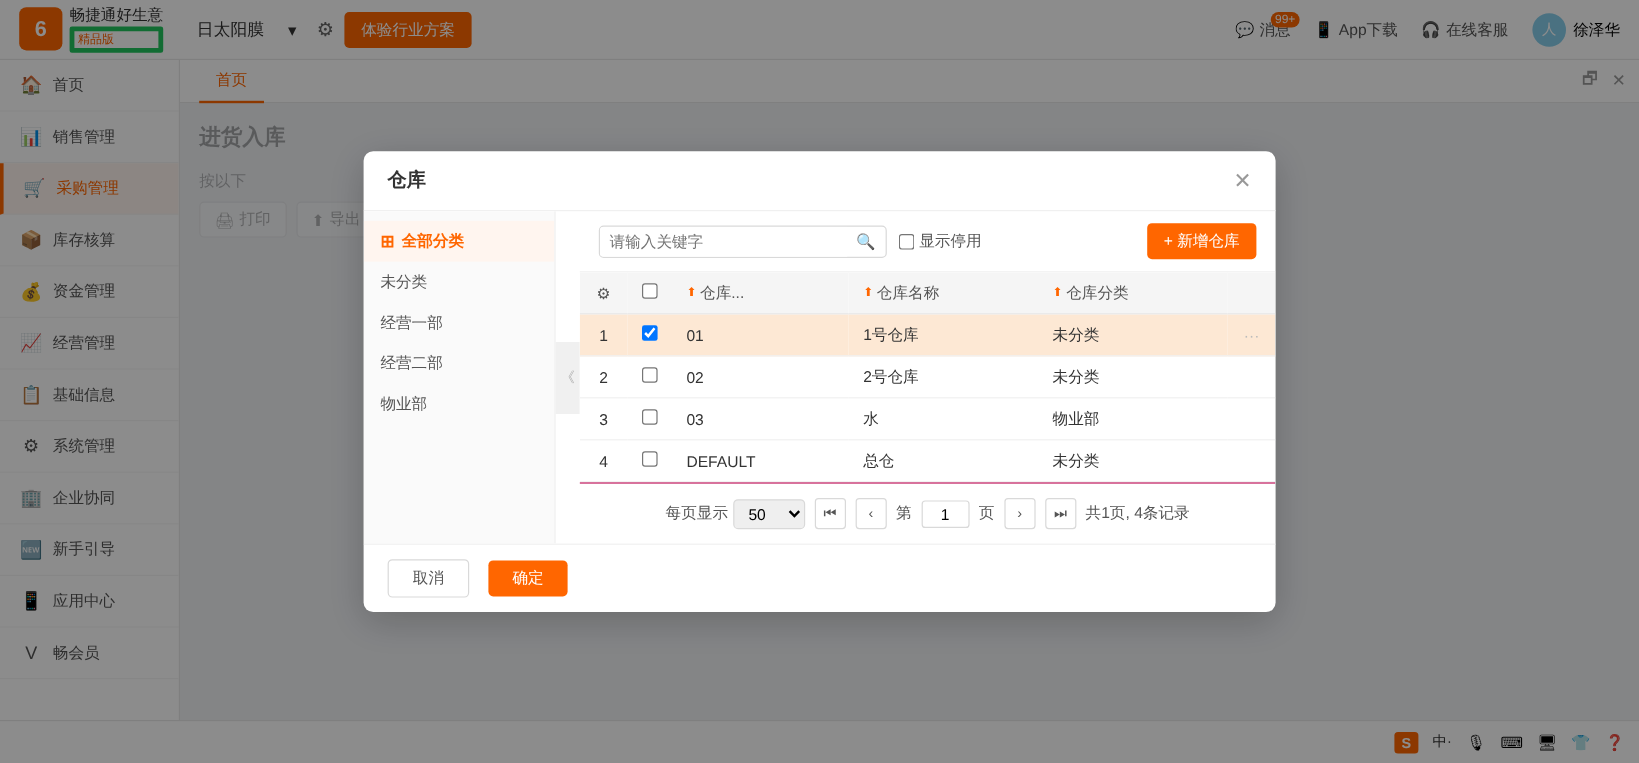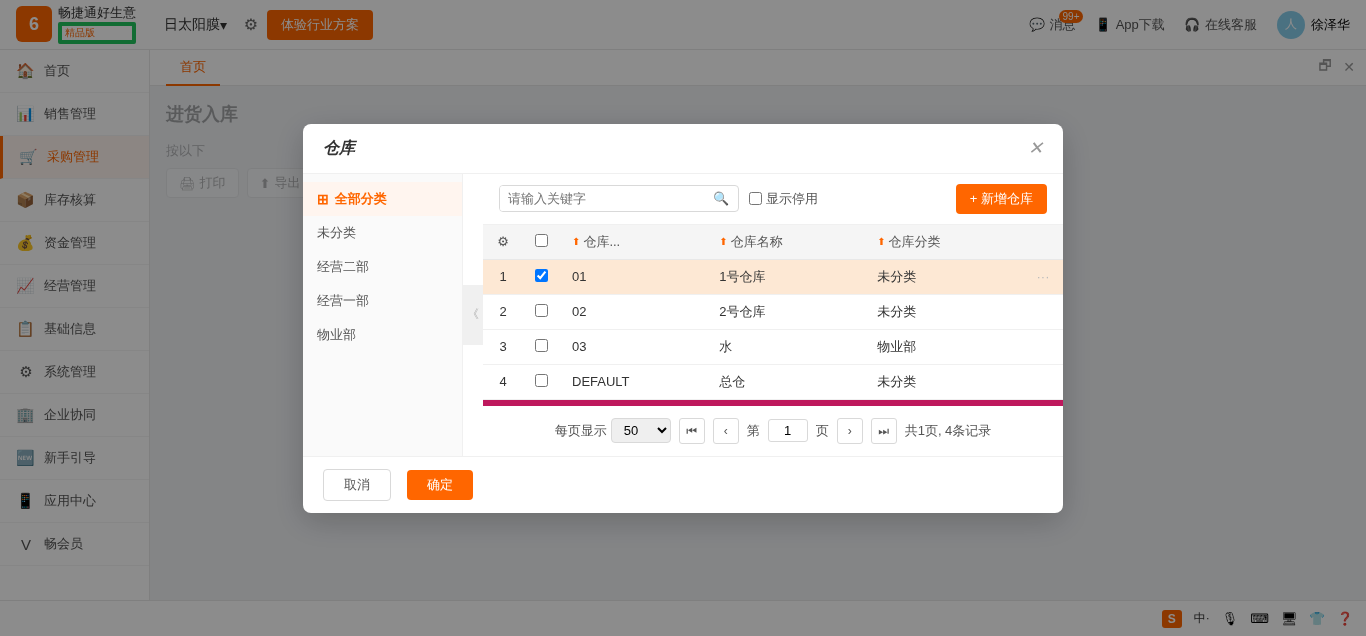--- a/index.html
+++ b/index.html
@@ -32,21 +32,21 @@
       justify-content: center;
       color: #fff;
       font-weight: bold;
       font-size: 18px;
     }
     .logo-text { font-size: 13px; color: #333; line-height: 1.3; }
     .logo-tag { font-size: 10px; color: #f60; border: 4px solid #22c55e; border-radius: 2px; padding: 0 3px; }
     .header-store {
       display: flex;
       align-items: center;
-      gap: 0;
+      gap: 20px;
       color: #333;
       font-size: 14px;
       cursor: pointer;
       padding: 4px 8px;
       border-radius: 4px;
     }
     .header-actions {
       margin-left: auto;
       display: flex;
       align-items: center;
@@ -212,21 +212,20 @@
       display: flex;
       flex-direction: column;
       overflow: hidden;
     }
     .modal-header {
       display: flex;
       align-items: center;
       justify-content: space-between;
       padding: 14px 20px;
       border-bottom: 1px solid #f0f0f0;
-      font-style: italic;
     }
     .modal-title { font-size: 16px; font-weight: bold; color: #333; }
     .modal-close {
       cursor: pointer;
       color: #999;
       font-size: 18px;
       line-height: 1;
     }
     .modal-body {
       display: flex;
@@ -365,21 +364,21 @@
     .modal-table tbody td.center { text-align: center; }
     .th-sort { display: flex; align-items: center; gap: 3px; }
     .sort-icon { color: #f60; font-size: 10px; }
 
     
     .modal-pagination {
       display: flex;
       align-items: center;
       justify-content: center;
       padding: 12px 16px;
-      border-top: 6px solid #be185d;
+      border-top: 1px solid #be185d;
       gap: 8px;
       font-size: 13px;
       color: #555;
     }
     .page-size-select {
       display: flex;
       align-items: center;
       gap: 4px;
     }
     .page-select {
@@ -609,22 +608,22 @@
         </div>
 
         <div class="modal-body">
 
           <div class="modal-sidebar">
             <div class="cat-all">
               <span class="cat-all-icon">⊞</span>
               <span>全部分类</span>
             </div>
             <div class="cat-item">未分类</div>
+            <div class="cat-item">经营一部</div>
             <div class="cat-item">经营二部</div>
-            <div class="cat-item">经营一部</div>
             <div class="cat-item">物业部</div>
           </div>
 
           <button class="collapse-btn">《</button>
 
           <div class="modal-main">
 
             <div class="modal-toolbar">
               <div class="modal-search">
                 <input type="text" placeholder="请输入关键字" style="">

